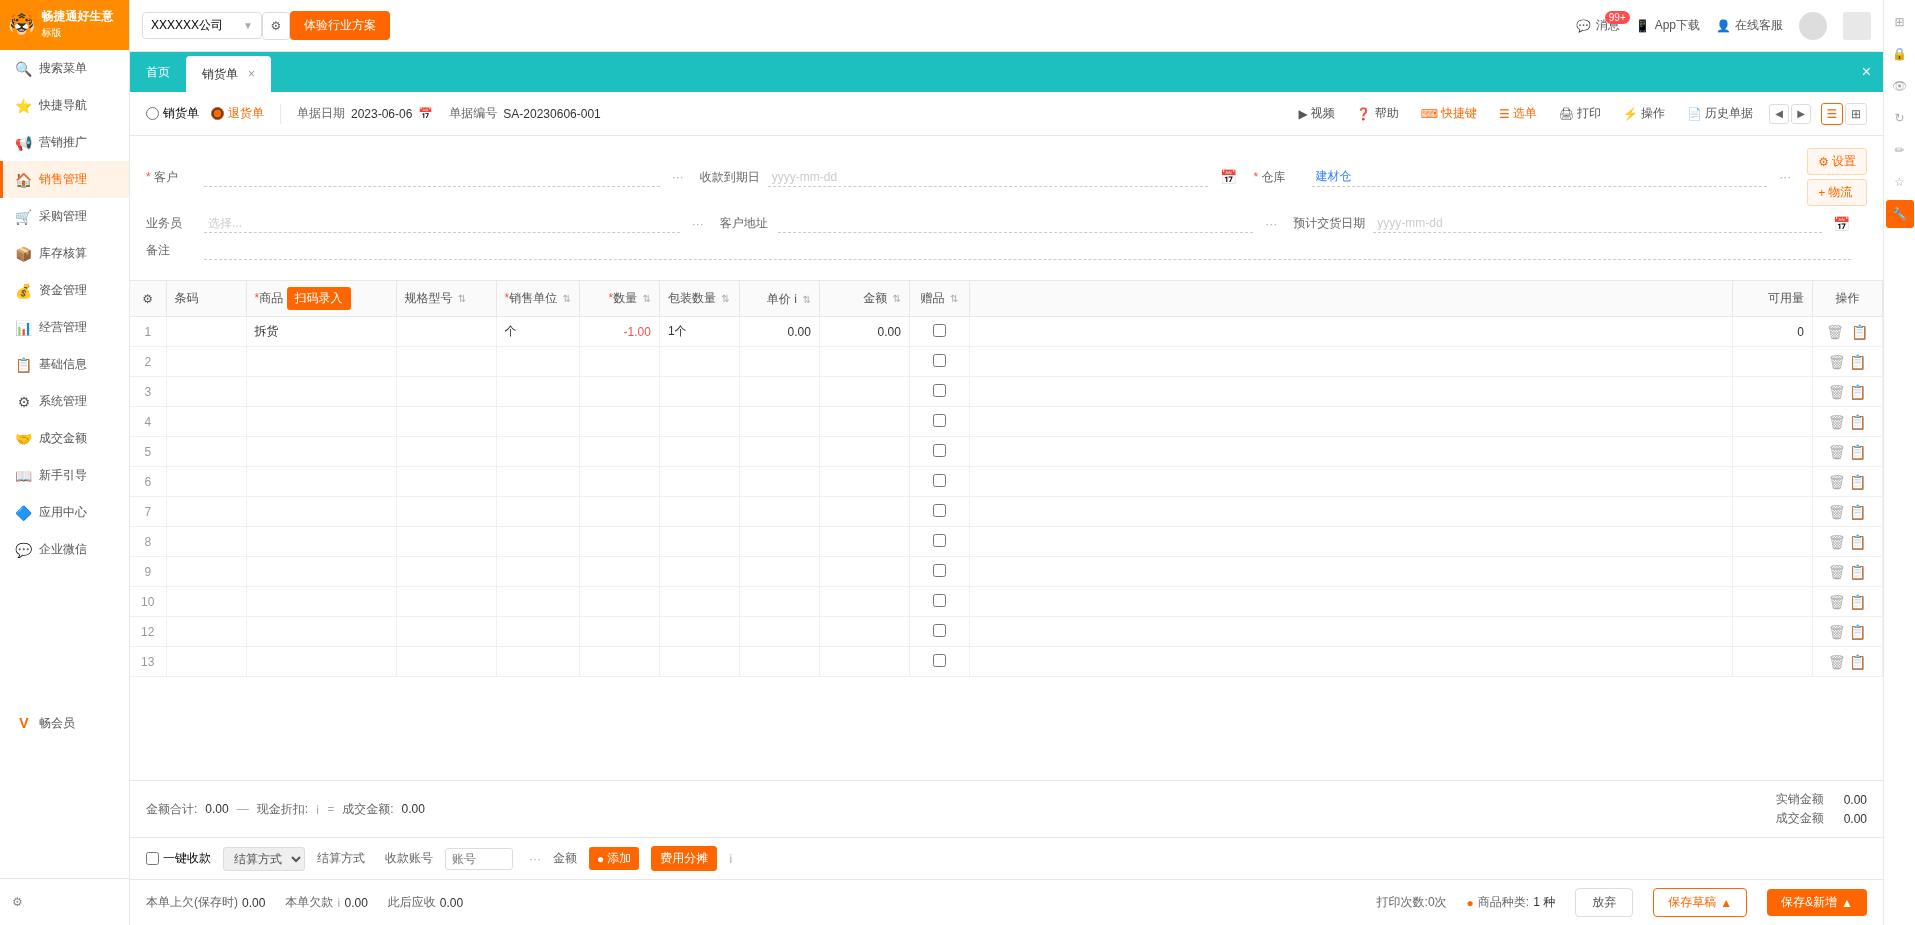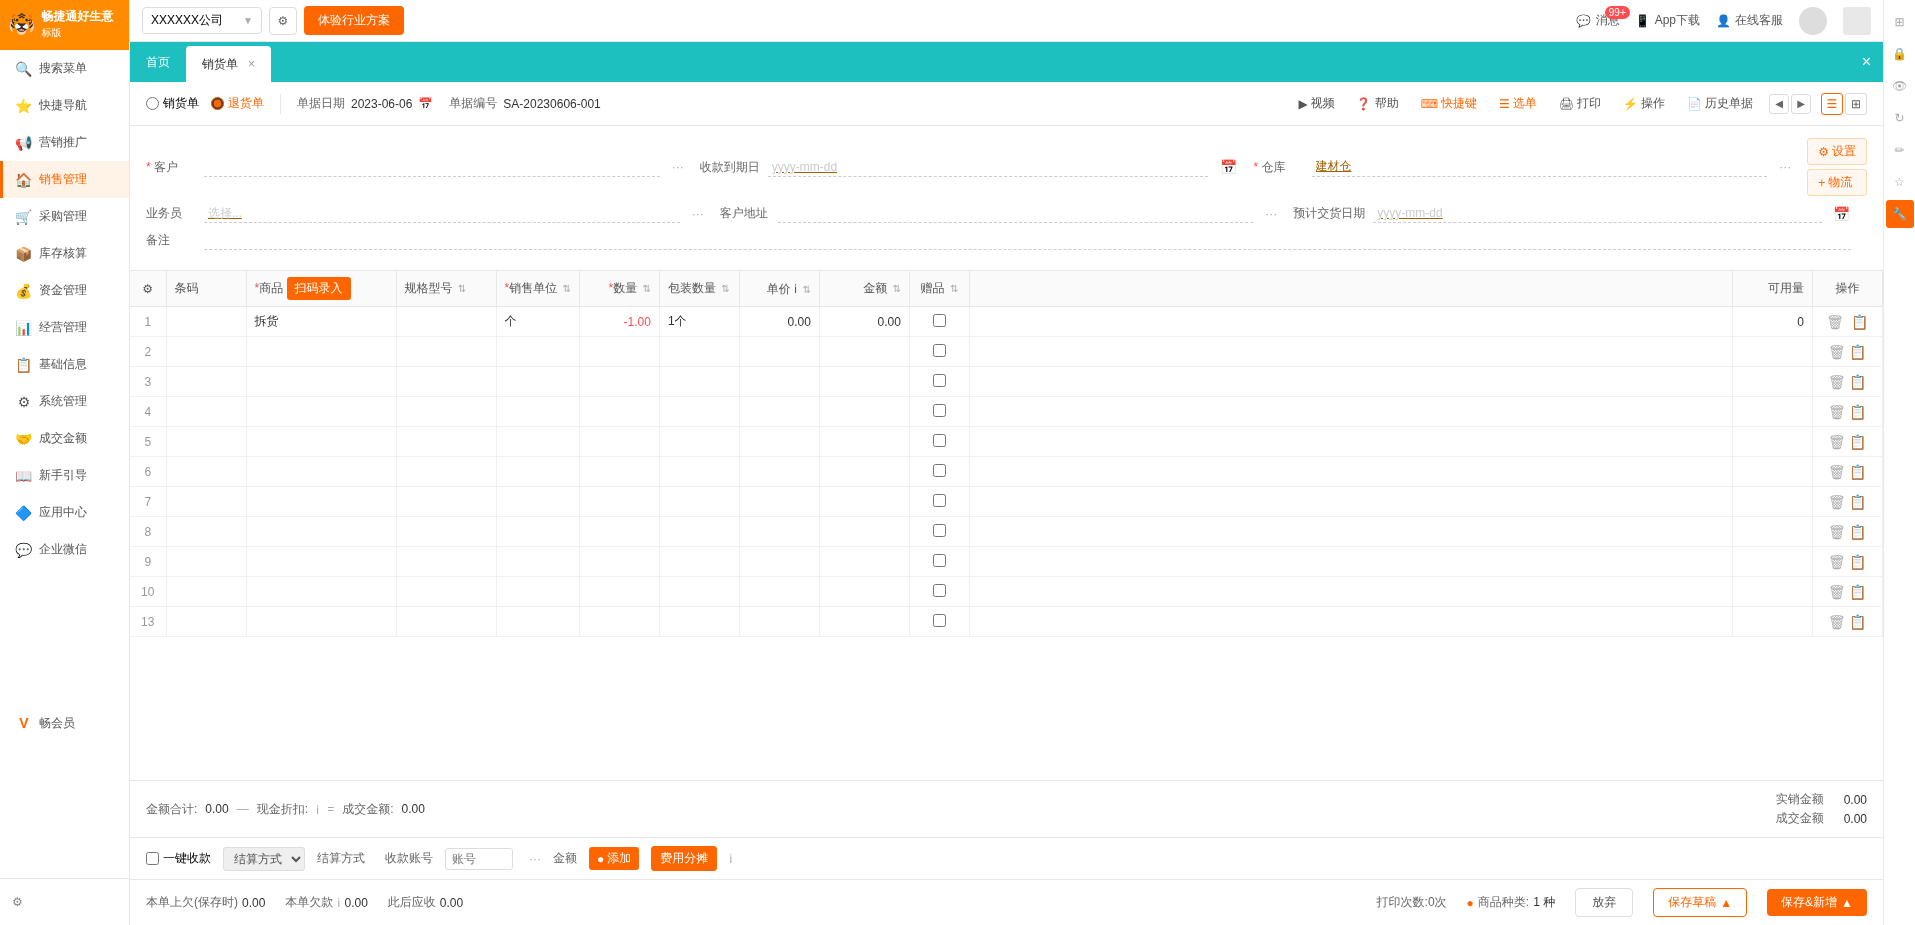--- a/index.html
+++ b/index.html
@@ -13,21 +13,21 @@
     .sidebar-item.active { background: #fff3e8; color: #ff6600; border-left: 3px solid #ff6600; }
     .sidebar-item .icon { font-size: 14px; width: 18px; text-align: center; }
     .sidebar-item-label { font-size: 12px; }
     .sidebar-bottom { margin-top: auto; border-top: 1px solid #e8e8e8; padding: 8px 0; }
     .sidebar-bottom-item { display: flex; align-items: center; gap: 6px; padding: 8px 12px; cursor: pointer; color: #888; }
 
     
     .main { flex: 1; display: flex; flex-direction: column; height: 925px; overflow: hidden; }
 
     
-    .top-header { height: 42px; background: #fff; display: flex; align-items: center; padding: 8px 12px; border-bottom: 1px solid #e8e8e8; gap: 7px; }
+    .top-header { height: 52px; background: #fff; display: flex; align-items: center; padding: 8px 12px; border-bottom: 1px solid #e8e8e8; gap: 0; }
     .company-select { display: flex; align-items: center; gap: 4px; border: 1px solid #ddd; border-radius: 4px; padding: 4px 8px; cursor: pointer; min-width: 120px; justify-content: space-between; }
     .company-select span { font-size: 12px; }
     .gear-btn { width: 28px; height: 28px; border: 1px solid #ddd; border-radius: 4px; display: flex; align-items: center; justify-content: center; cursor: pointer; color: #666; }
     .trial-btn { background: #ff6600; color: #fff; border: none; border-radius: 4px; padding: 6px 14px; cursor: pointer; font-size: 12px; }
     .header-right { margin-left: auto; display: flex; align-items: center; gap: 16px; }
     .header-right-item { display: flex; align-items: center; gap: 4px; cursor: pointer; color: #555; font-size: 12px; position: relative; }
     .badge { position: absolute; top: -6px; right: -10px; background: #ff4d4f; color: #fff; border-radius: 8px; padding: 1px 4px; font-size: 10px; }
     .avatar { width: 28px; height: 28px; border-radius: 50%; background: #ddd; }
 
     
@@ -55,21 +55,21 @@
     .view-toggle { display: flex; gap: 2px; }
     .view-btn { width: 22px; height: 22px; border: 1px solid #ddd; border-radius: 3px; display: flex; align-items: center; justify-content: center; cursor: pointer; color: #666; }
     .view-btn.active { border-color: #ff6600; color: #ff6600; }
 
     
     .form-fields { background: #fff; padding: 12px 16px; border-bottom: 1px solid #e8e8e8; }
     .form-row { display: flex; align-items: center; gap: 0; margin-bottom: 8px; }
     .form-field { display: flex; align-items: center; flex: 1; gap: 8px; padding-right: 16px; }
     .field-label { color: #666; white-space: nowrap; min-width: 50px; }
     .field-label.required::before { content: '* '; color: #ff4d4f; }
-    .field-input { flex: 1; border: none; border-bottom: 1px dashed #ccc; padding: 2px 4px; outline: none; color: #a16207; background: transparent; text-decoration: underline; }
+    .field-input { flex: 1; border: none; border-bottom: 1px dashed #ccc; padding: 2px 4px; outline: none; color: #3b82f6; background: transparent; }
     .field-input::placeholder { color: #ccc; }
     .field-ellipsis { color: #aaa; cursor: pointer; margin-left: 4px; }
     .field-cal { color: #aaa; cursor: pointer; margin-left: 4px; font-size: 14px; }
     .action-orange { background: #fff7f0; color: #ff6600; border: 1px solid #ffd8b0; border-radius: 3px; padding: 4px 10px; cursor: pointer; font-size: 12px; display: flex; align-items: center; gap: 3px; }
 
     
     .table-section { background: #fff; flex: 1; }
     .scan-btn { background: #ff6600; color: #fff; border: none; border-radius: 3px; padding: 3px 8px; cursor: pointer; font-size: 12px; }
 
     table { width: 100%; border-collapse: collapse; }
@@ -525,20 +525,35 @@
               <td style="text-align:right;"></td>
               <td></td>
               <td style="text-align:right;"></td>
               <td style="text-align:right;"></td>
               <td style="text-align:center;"><input type="checkbox" style=""></td>
               <td></td>
               <td style="text-align:right;"></td>
               <td style="text-align:center;"><span class="col-op-btn">🗑</span><span class="col-op-btn">📋</span></td>
             </tr>
           <tr>
+              <td class="col-num">12</td>
+              <td></td>
+              <td></td>
+              <td></td>
+              <td></td>
+              <td style="text-align:right;"></td>
+              <td></td>
+              <td style="text-align:right;"></td>
+              <td style="text-align:right;"></td>
+              <td style="text-align:center;"><input type="checkbox" style=""></td>
+              <td></td>
+              <td style="text-align:right;"></td>
+              <td style="text-align:center;"><span class="col-op-btn">🗑</span><span class="col-op-btn">📋</span></td>
+            </tr>
+          <tr>
               <td class="col-num">13</td>
               <td></td>
               <td></td>
               <td></td>
               <td></td>
               <td style="text-align:right;"></td>
               <td></td>
               <td style="text-align:right;"></td>
               <td style="text-align:right;"></td>
               <td style="text-align:center;"><input type="checkbox" style=""></td>

